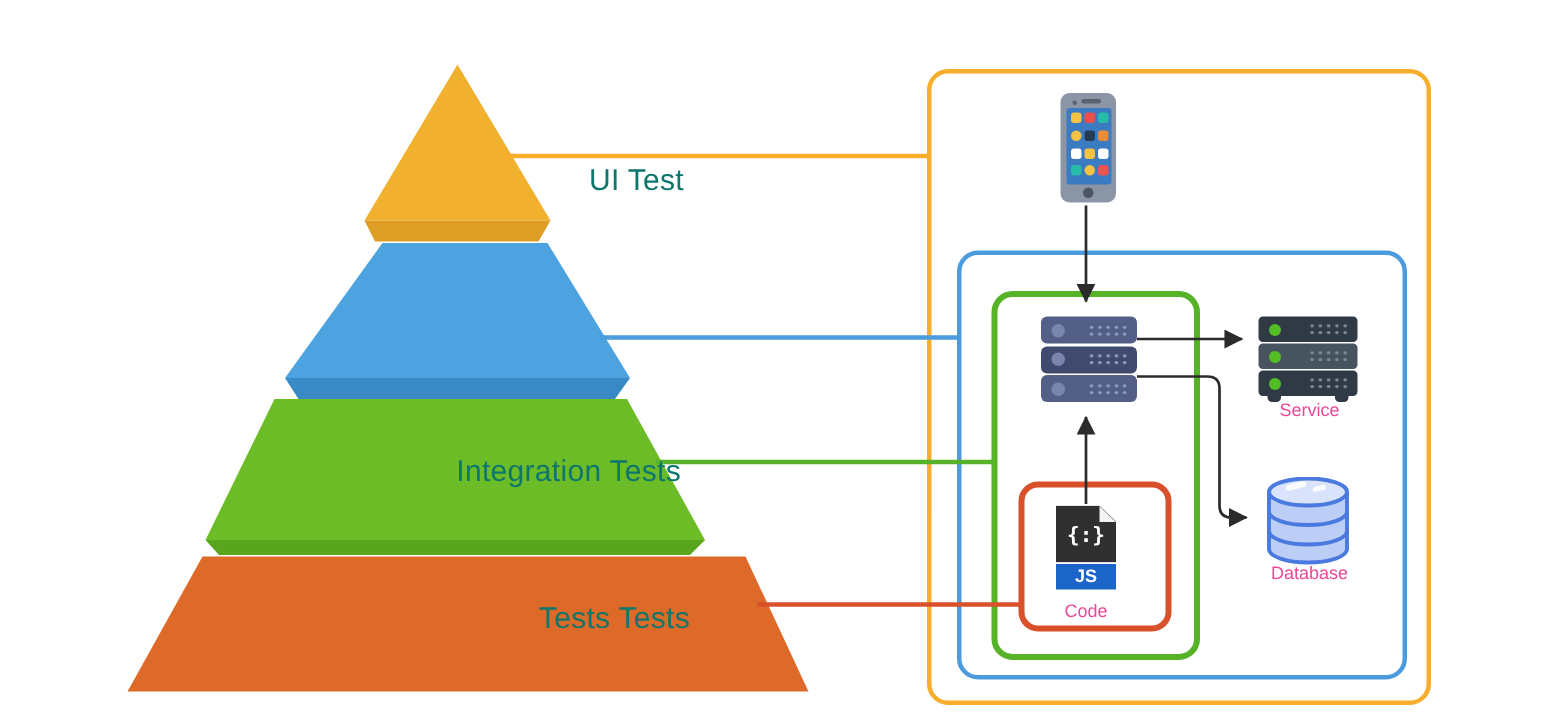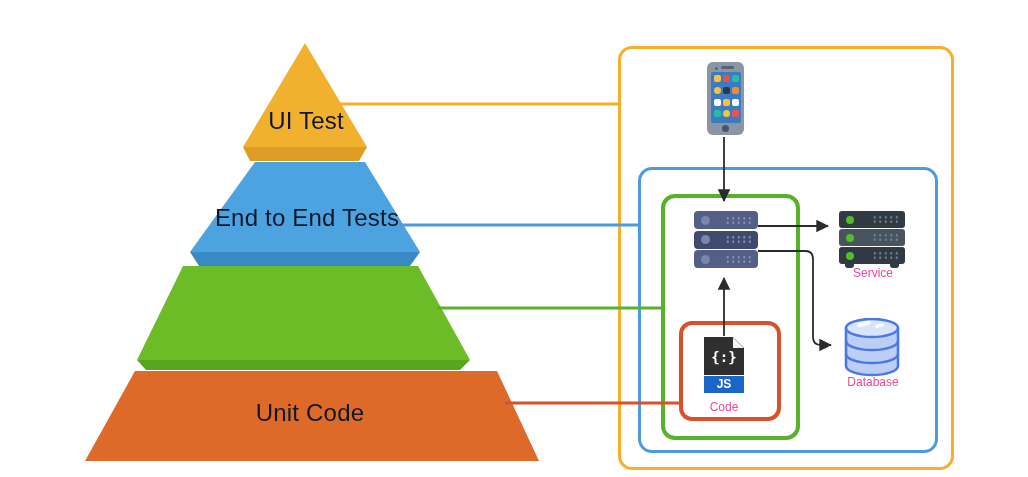--- a/index.html
+++ b/index.html
@@ -7,22 +7,22 @@
           font-family:"Liberation Sans",sans-serif;}
   .abs{position:absolute;}
   svg{display:block;}
   
   .arch-box{position:absolute;border-radius:14px;background:transparent;}
   .box-outer{left:618px;top:46px;width:330px;height:418px;border:3.5px solid #F9AE2B;}
   .box-e2e{left:638px;top:167px;width:294px;height:280px;border:3.5px solid #4C9BDF;}
   .box-int{left:661px;top:194px;width:131px;height:238px;border:4px solid #56B327;}
   .box-unit{left:679px;top:321px;width:94px;height:92px;border:4px solid #D8512B;border-radius:13px;}
   
-  .pyr-label{position:absolute;width:300px;text-align:center;transform:translate(-50%,-50%);
-             font-size:24px;color:#0f172a;letter-spacing:.2px;}
+  .pyr-label{position:absolute;width:300px;text-align:right;transform:translate(-50%,-50%);
+             font-size:20px;color:#0f766e;letter-spacing:.2px;}
   
   .phone{left:707px;top:62px;width:37px;height:73px;background:#8A95A5;border-radius:6px;}
   .phone .speaker{position:absolute;left:14px;top:4px;width:13px;height:3px;background:#59636F;border-radius:2px;}
   .phone .cam{position:absolute;left:8px;top:4.5px;width:3px;height:3px;background:#59636F;border-radius:50%;}
   .phone .screen{position:absolute;left:3.5px;top:10px;width:30px;height:51px;background:#3A7BC2;border-radius:2px;
                  display:grid;grid-template-columns:repeat(3,1fr);gap:2px;padding:3px;box-sizing:border-box;}
   .phone .screen span{width:7px;height:7px;border-radius:2px;display:block;}
   .phone .screen span:nth-child(1){background:#F6C244;}
   .phone .screen span:nth-child(2){background:#E85048;}
   .phone .screen span:nth-child(3){background:#27BBA8;}
@@ -98,22 +98,22 @@
     <line x1="437" y1="308" x2="663" y2="308" stroke="#56B327" stroke-width="3"></line>
     <line x1="505" y1="403" x2="681" y2="403" stroke="#D8512B" stroke-width="3"></line>
 
     <path d="M724,137 V201" stroke="#2B2B2B" stroke-width="1.8" fill="none" marker-end="url(#arr)"></path>
     <path d="M758,226 H828" stroke="#2B2B2B" stroke-width="1.8" fill="none" marker-end="url(#arr)"></path>
     <path d="M758,251 H805 Q813,251 813,259 V337 Q813,345 821,345 H831" stroke="#2B2B2B" stroke-width="1.8" fill="none" marker-end="url(#arr)"></path>
     <path d="M724,336 V278" stroke="#2B2B2B" stroke-width="1.8" fill="none" marker-end="url(#arr)"></path>
   </svg>
 
   <div class="pyr-label" style="left:306px;top:121px;">UI Test</div>
-  <div class="pyr-label" style="left:307px;top:218px;">End to End Tests</div>
-  <div class="pyr-label" style="left:310px;top:413px;">Unit Code</div>
+  <div class="pyr-label" style="left:304px;top:315px;">Integration Tests</div>
+  <div class="pyr-label" style="left:310px;top:413px;">Tests Tests</div>
 
   <div class="abs phone">
     <div class="cam"></div>
     <div class="speaker"></div>
     <div class="screen">
       <span></span>
         <span></span>
         <span></span>
         <span></span>
         <span></span>

